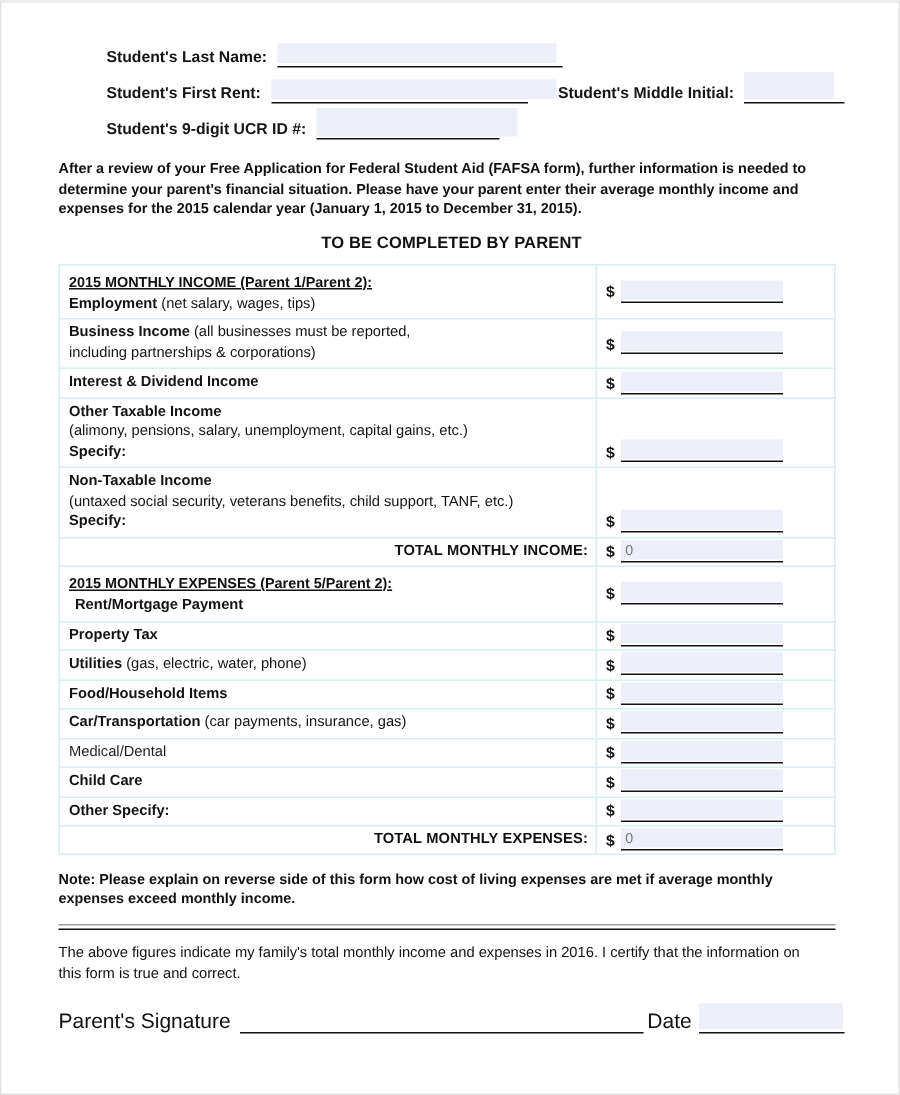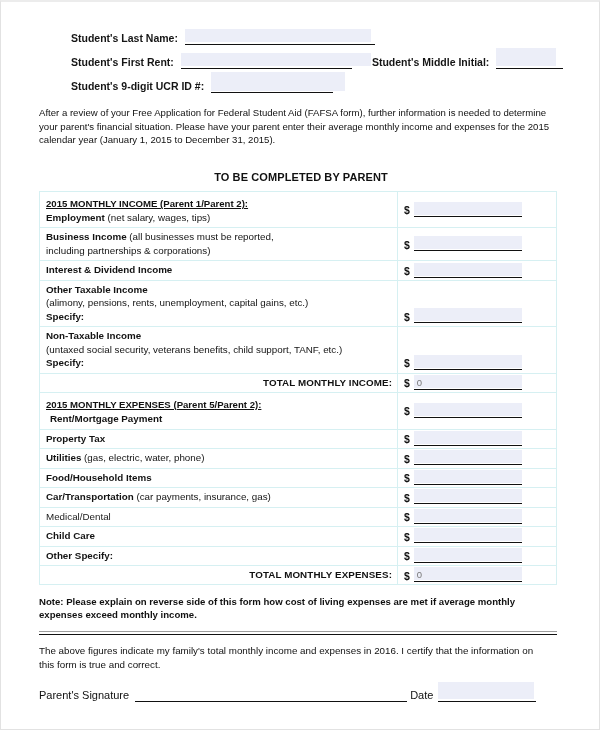--- a/index.html
+++ b/index.html
@@ -84,22 +84,23 @@
   .f-first  { width: 190px; }
   .f-mid    { width: 74px; }
   .f-ucr    { width: 122px; }
 
   
   .intro {
     font-size: 9.6px;
     line-height: 1.42;
     color: #111111;
     margin-top: 13px;
-    margin-bottom: 24px;
+    margin-bottom: 9px;
     width: 518px;
+    font-weight: bold;
   }
   .subhead {
     text-align: center;
     font-size: 11px;
     font-weight: bold;
     color: #111111;
     margin-bottom: 8px;
     letter-spacing: 0.1px;
   }
 
@@ -214,21 +215,21 @@
     line-height: 1.5;
     color: #111111;
     width: 512px;
     margin-bottom: 14px;
   }
   .sigrow {
     display: flex;
     align-items: flex-end;
   }
   .sigrow .lbl2 {
-    font-size: 11px;
+    font-size: 14px;
     color: #111111;
     white-space: nowrap;
     padding-bottom: 1px;
   }
   .f-sig { width: 272px; margin-left: 6px; }
   .f-date { width: 98px; margin-left: 5px; }
   .f-date > .swatch { height: 17px; top: -5px; }
 </style>
 </head>
 <body>
@@ -315,21 +316,21 @@
                   <span class="swatch"></span>
                   <span class="val"></span>
                 </span>
             </div>
           </td>
         </tr>
 
         <tr>
           <td class="c-label">
             <div class="itemline">Other Taxable Income</div>
-            <div class="itemline sub">(alimony, pensions, rents, unemployment, capital gains, etc.)</div>
+            <div class="itemline sub">(alimony, pensions, salary, unemployment, capital gains, etc.)</div>
             <div class="itemline">Specify:</div>
           </td>
           <td class="c-amt" style="vertical-align:bottom;padding-bottom:3px">
             <div class="money">
               <span class="dollar">$</span>
               <span class="mfill">
                   <span class="swatch"></span>
                   <span class="val"></span>
                 </span>
             </div>

